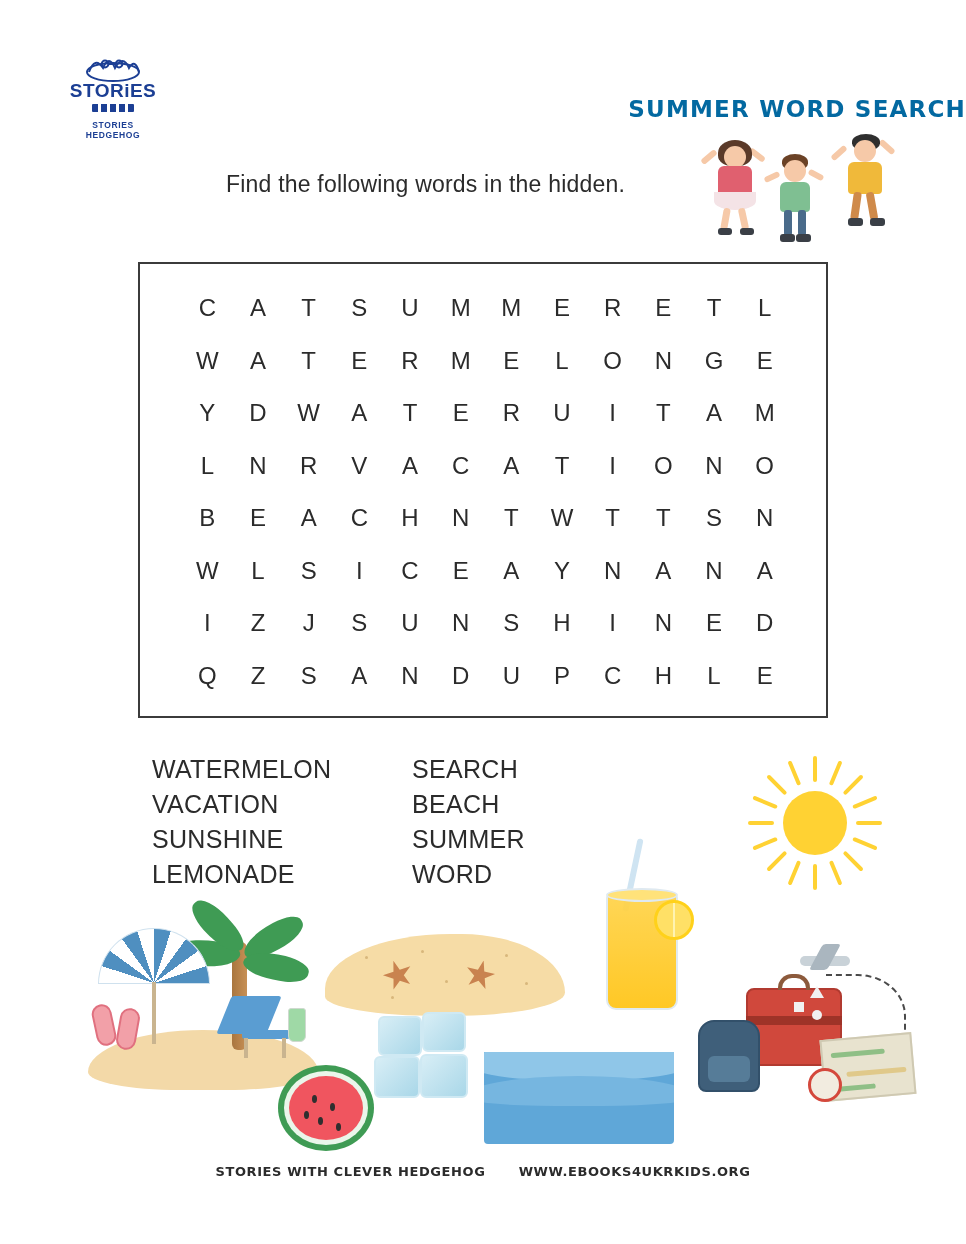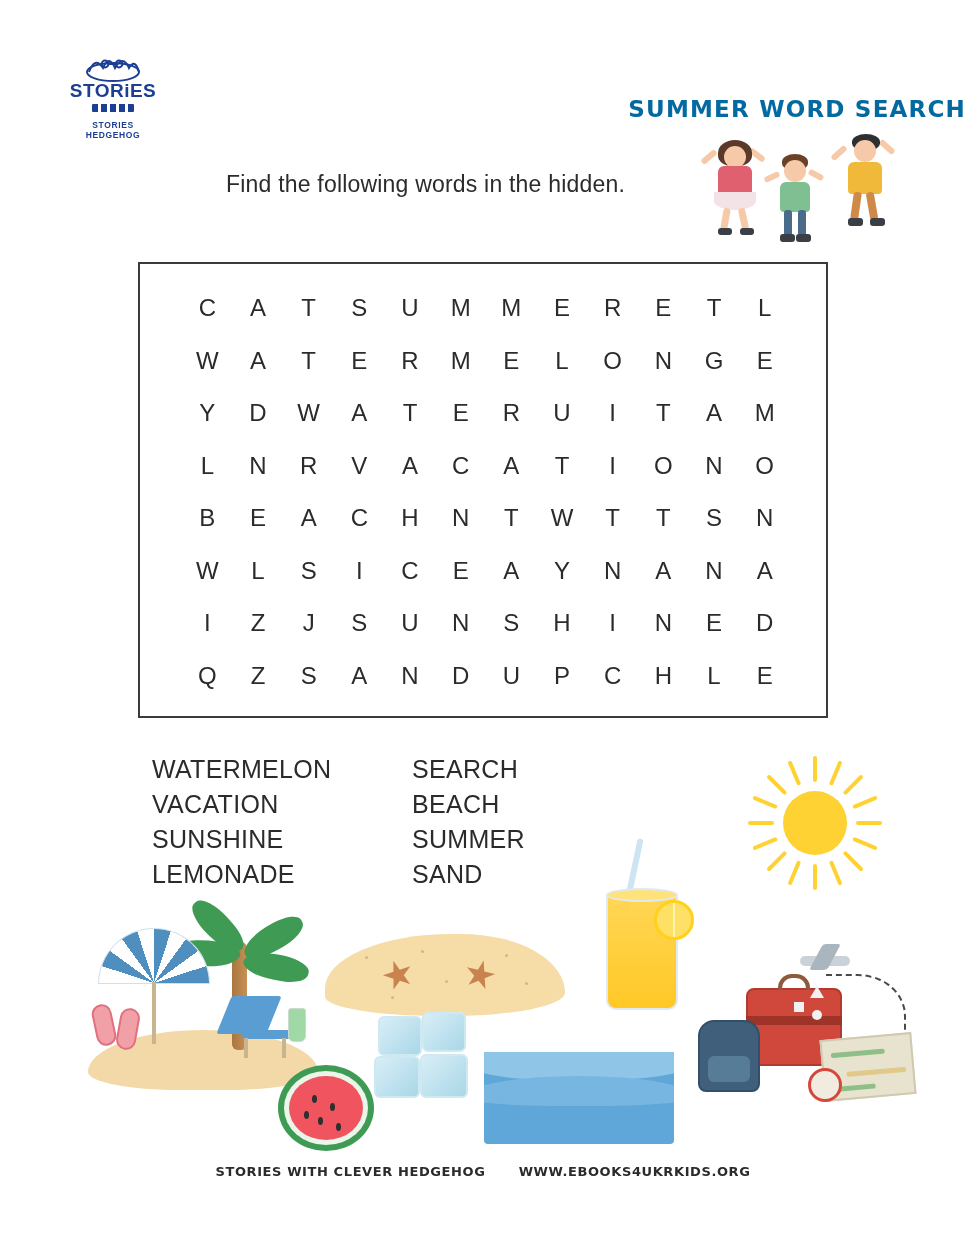--- a/index.html
+++ b/index.html
@@ -665,21 +665,21 @@
     <div class="word-col col-1">
       <div>WATERMELON</div>
       <div>VACATION</div>
       <div>SUNSHINE</div>
       <div>LEMONADE</div>
     </div>
     <div class="word-col col-2">
       <div>SEARCH</div>
       <div>BEACH</div>
       <div>SUMMER</div>
-      <div>SAND</div>
+      <div>WORD</div>
     </div>
   </div>
 
   <div class="sun" id="sun">
     <div class="sun-core"></div>
   <div class="ray" style="transform: rotate(0deg);"></div>
       <div class="ray" style="transform: rotate(22.5deg);"></div>
       <div class="ray" style="transform: rotate(45deg);"></div>
       <div class="ray" style="transform: rotate(67.5deg);"></div>
       <div class="ray" style="transform: rotate(90deg);"></div>

